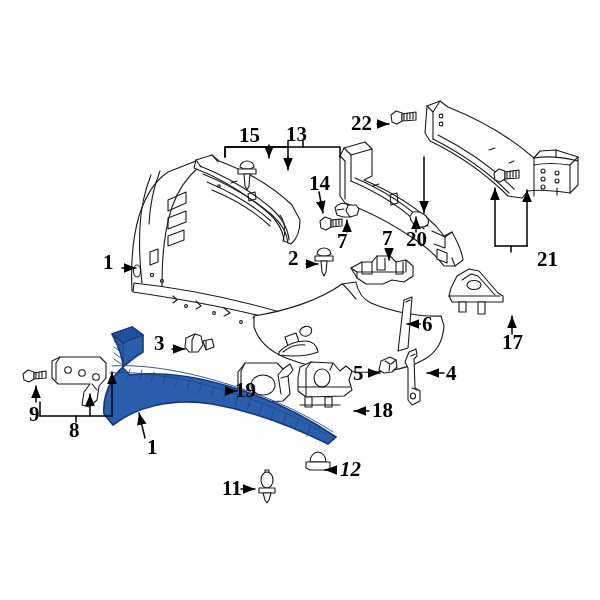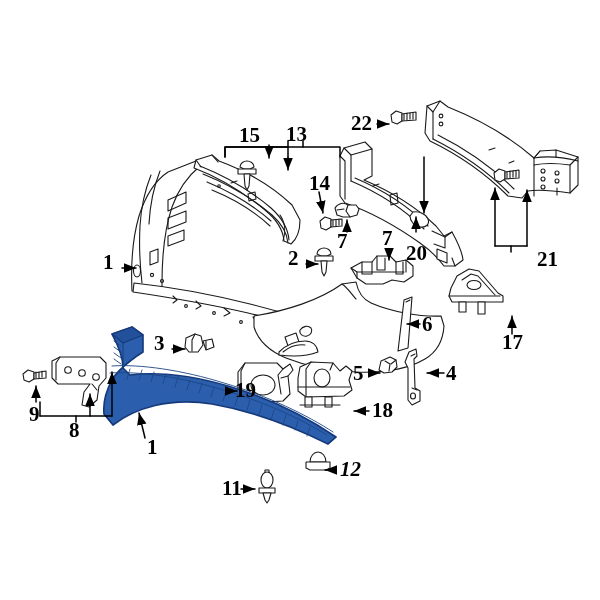--- a/index.html
+++ b/index.html
@@ -361,17 +361,17 @@
   <div class="callout" style="left:147px;top:437px;">1</div>
   <div class="callout" style="left:222px;top:478px;">11</div>
   <div class="callout" style="left:340px;top:459px;font-style:italic;">12</div>
   <div class="callout" style="left:286px;top:124px;">13</div>
   <div class="callout" style="left:309px;top:173px;">14</div>
   <div class="callout" style="left:239px;top:125px;">15</div>
   <div class="callout" style="left:337px;top:231px;">7</div>
   <div class="callout" style="left:502px;top:332px;">17</div>
   <div class="callout" style="left:372px;top:400px;">18</div>
   <div class="callout" style="left:200px;top:380px;margin-left:35px;">19</div>
-  <div class="callout" style="left:406px;top:243px;">20</div>
+  <div class="callout" style="left:406px;top:229px;">20</div>
   <div class="callout" style="left:517px;top:249px;margin-left:20px;">21</div>
   <div class="callout" style="left:351px;top:113px;">22</div>
 
 </div>
 
 </body></html>

